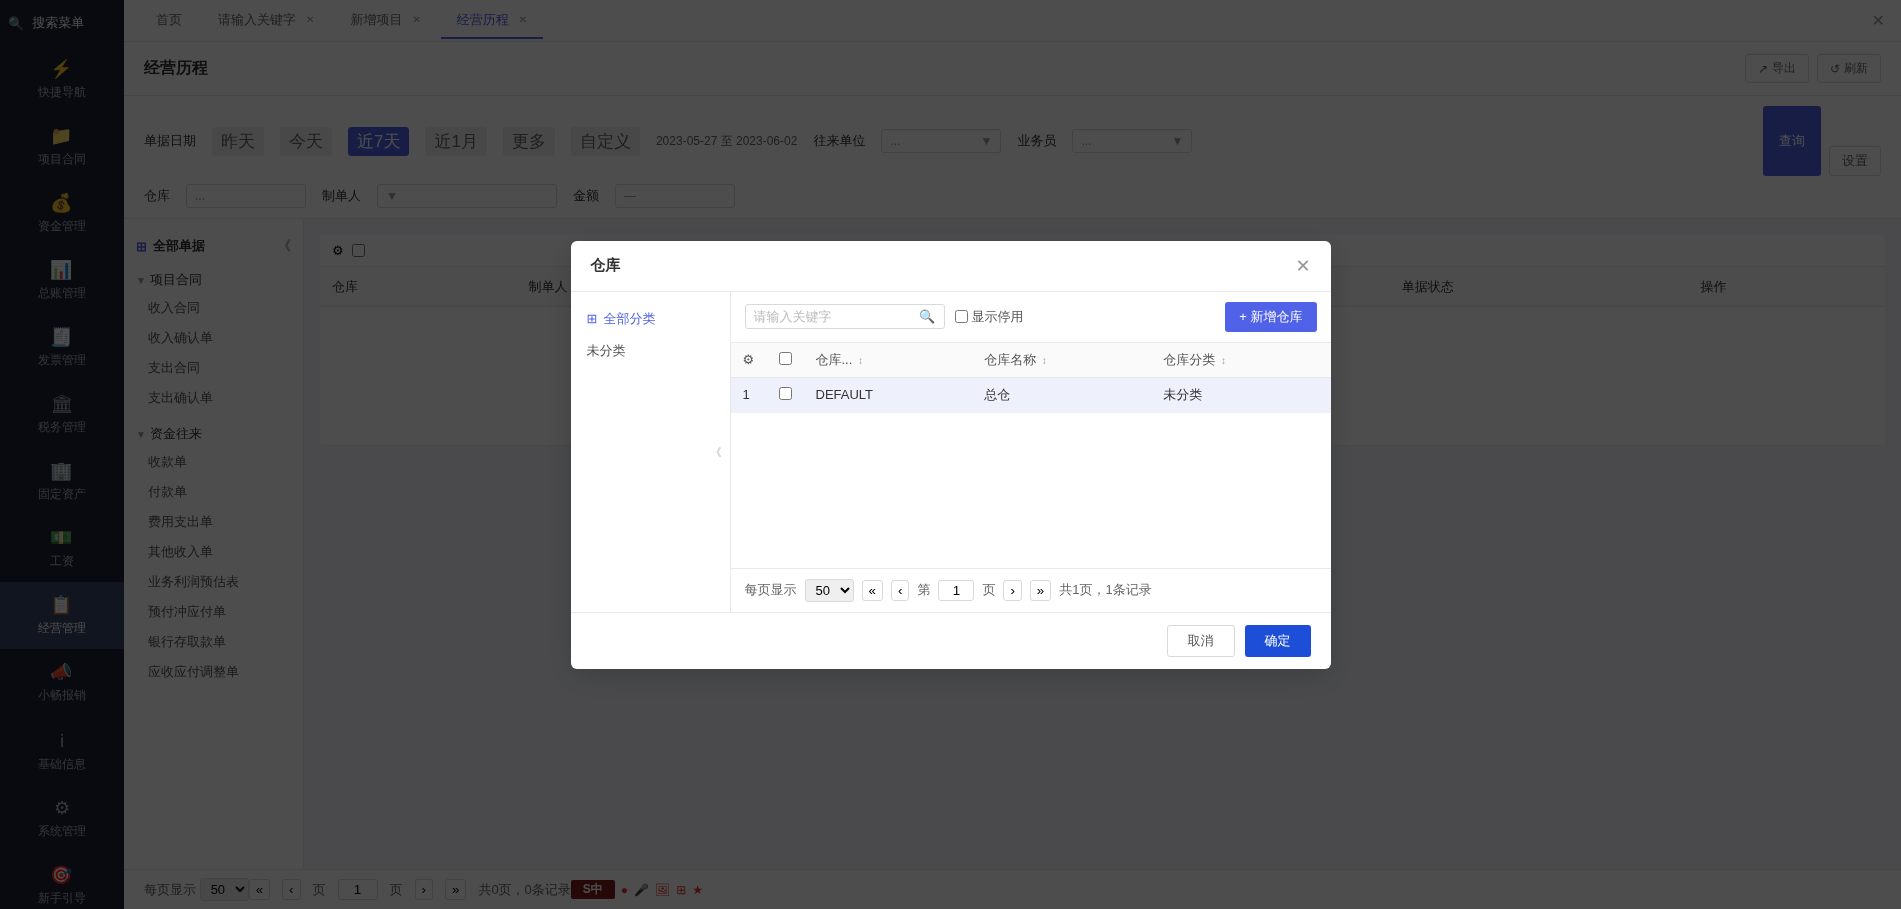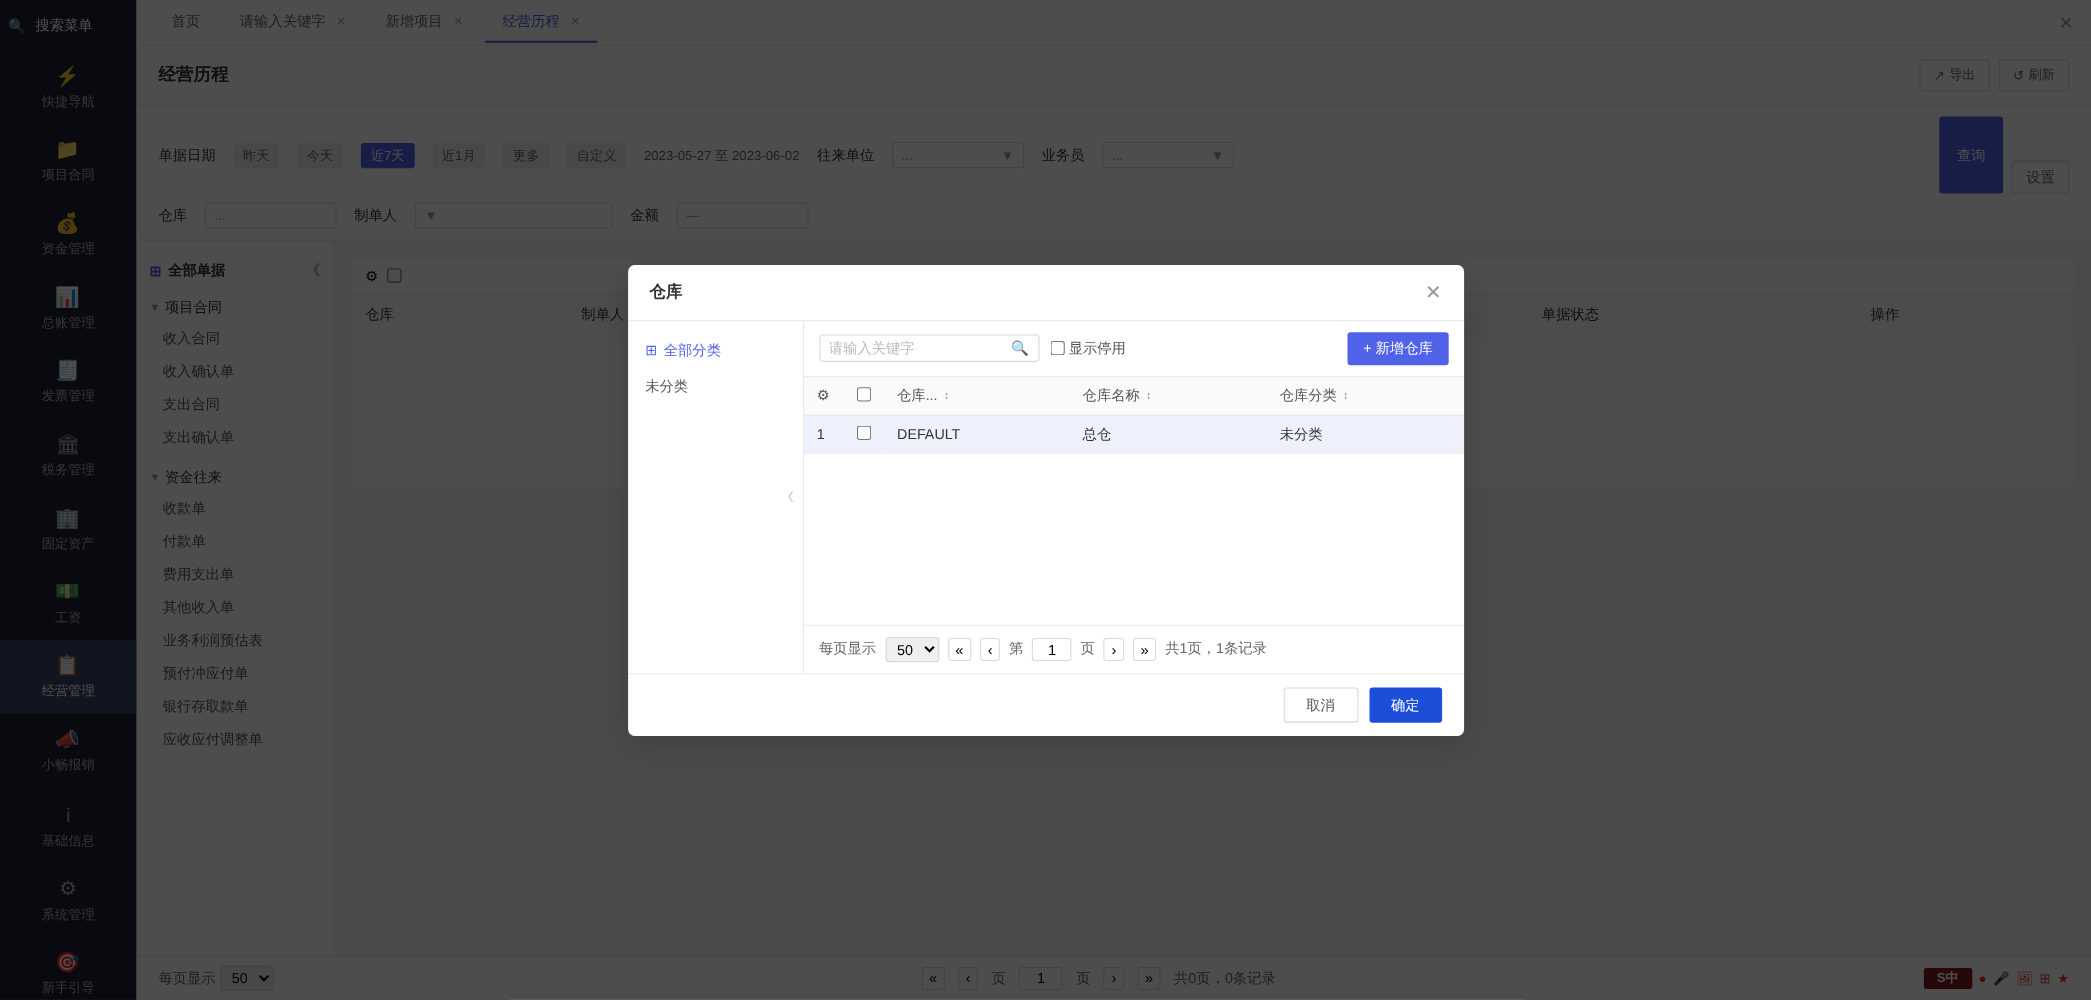--- a/index.html
+++ b/index.html
@@ -27,21 +27,21 @@
     
     .page-header { background: #fff; padding: 12px 20px; border-bottom: 1px solid #e8e8e8; display: flex; align-items: center; justify-content: space-between; }
     .page-title { font-size: 16px; font-weight: 600; color: #333; }
     .page-actions { display: flex; gap: 8px; }
     .btn-export, .btn-refresh { padding: 5px 12px; border: 1px solid #d9d9d9; background: #fff; color: #666; cursor: pointer; font-size: 12px; border-radius: 3px; display: flex; align-items: center; gap: 4px; }
 
     
     .filter-area { background: #fff; padding: 10px 20px; border-bottom: 1px solid #e8e8e8; }
     .filter-row { display: flex; align-items: center; gap: 16px; margin-bottom: 8px; flex-wrap: wrap; }
     .filter-label { color: #333; font-size: 13px; white-space: nowrap; }
-    .filter-date-btn { padding: 2px 8px; font-size: 12px; cursor: pointer; border: 1px solid transparent; border-radius: 3px; color: #666; text-align: right; }
+    .filter-date-btn { padding: 2px 8px; font-size: 17px; cursor: pointer; border: 1px solid transparent; border-radius: 3px; color: #666; text-align: right; }
     .filter-date-btn.active { background: #4f62e8; color: #fff; border-color: #4f62e8; }
     .filter-date-range { color: #666; font-size: 12px; }
     .filter-select { border: 1px solid #d9d9d9; padding: 4px 8px; min-width: 120px; color: #999; font-size: 12px; display: flex; align-items: center; justify-content: space-between; cursor: pointer; border-radius: 3px; }
     .filter-actions { margin-left: auto; display: flex; gap: 8px; }
     .btn-query { background: #4f62e8; color: #fff; border: none; padding: 5px 16px; cursor: pointer; border-radius: 3px; font-size: 13px; }
     .btn-setting { background: #fff; color: #666; border: 1px solid #d9d9d9; padding: 5px 12px; cursor: pointer; border-radius: 3px; font-size: 13px; margin-top: 40px; }
     .filter-row2 { display: flex; align-items: center; gap: 16px; }
 
     
     .content-wrapper { display: flex; flex: 1; overflow: hidden; }
@@ -107,21 +107,21 @@
     .dialog-pagination { display: flex; align-items: center; gap: 8px; padding: 10px 14px; border-top: 1px solid #e8e8e8; font-size: 13px; color: #666; }
     .dialog-page-select { border: 1px solid #d9d9d9; padding: 2px 6px; font-size: 13px; border-radius: 3px; }
     .dialog-page-input { border: 1px solid #d9d9d9; width: 36px; text-align: center; padding: 2px 4px; border-radius: 3px; }
 
     
     .dialog-footer { display: flex; justify-content: flex-end; gap: 10px; padding: 12px 20px; border-top: 1px solid #e8e8e8; }
     .btn-cancel { background: #fff; border: 1px solid #d9d9d9; color: #555; padding: 6px 20px; cursor: pointer; border-radius: 3px; font-size: 13px; }
     .btn-confirm { background: #1d4ed8; border: none; color: #fff; padding: 6px 20px; cursor: pointer; border-radius: 3px; font-size: 13px; }
 
     
-    .bottom-bar { background: #fff; border-top: 1px solid #e8e8e8; display: flex; align-items: center; justify-content: space-between; padding: 8px 20px; font-size: 13px; color: #666; }
+    .bottom-bar { background: #fff; border-top: 1px solid #e8e8e8; display: flex; align-items: center; justify-content: flex-start; padding: 8px 20px; font-size: 13px; color: #666; }
     .bottom-right { display: flex; align-items: center; gap: 12px; }
   </style>
 </head>
 <body>
 
 <div class="overlay">
 
   
 </div>
 

